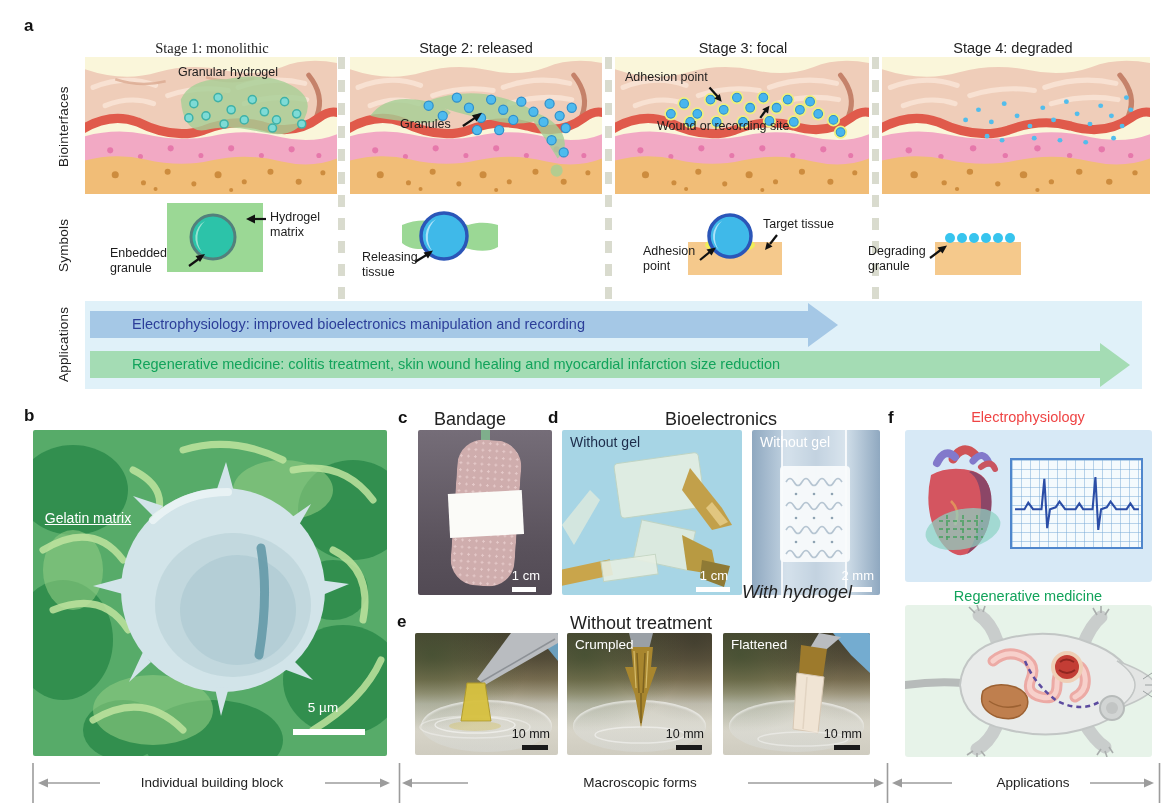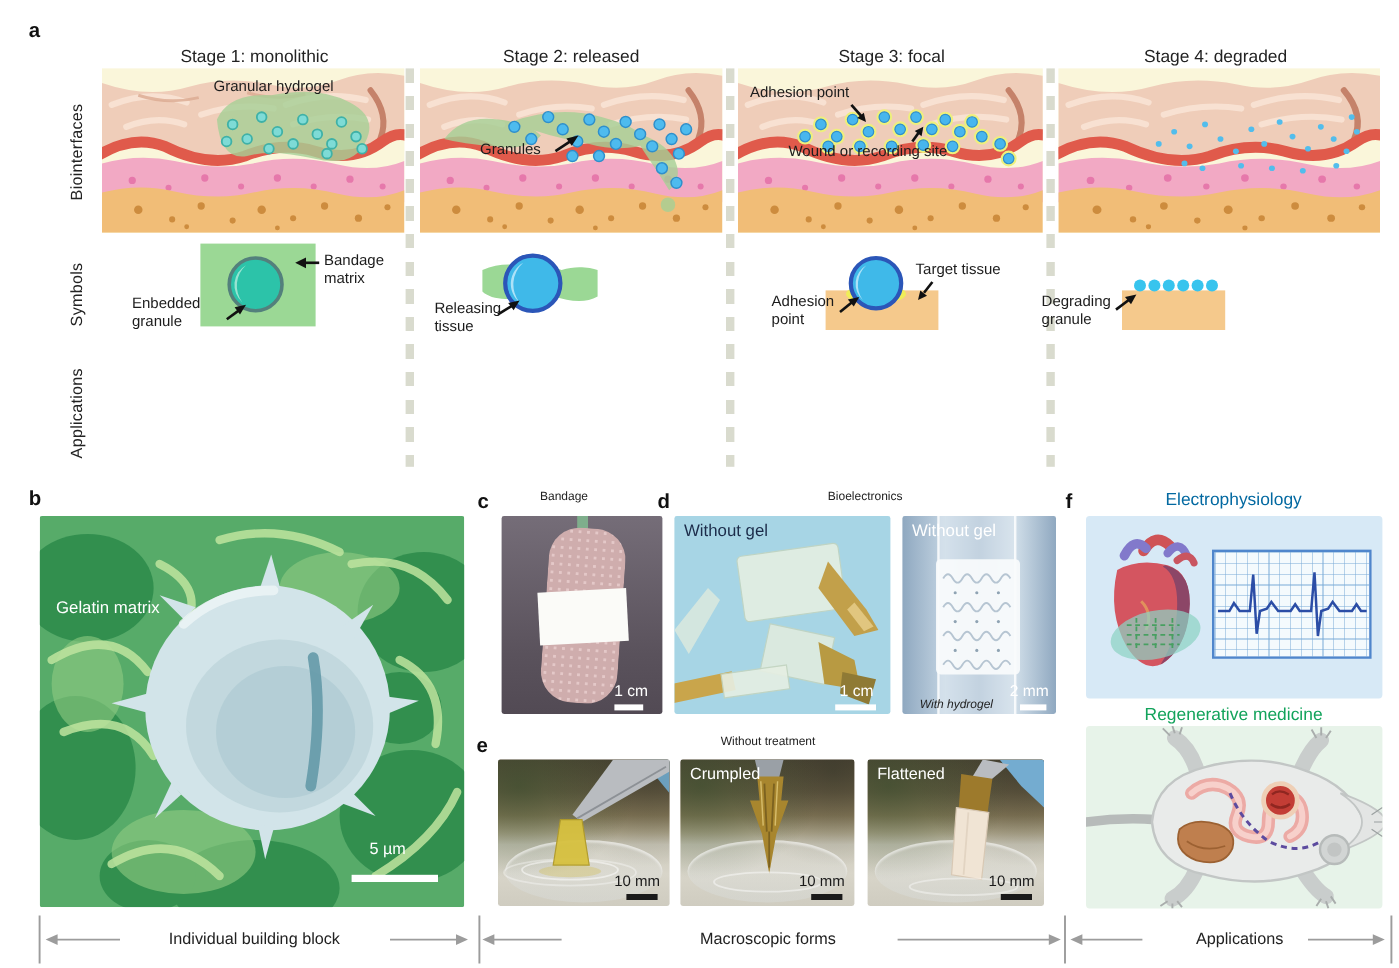--- a/index.html
+++ b/index.html
@@ -18,21 +18,21 @@
   .arrow-head{width:0;height:0;border-top:22px solid rgba(0,0,0,0);border-bottom:22px solid rgba(0,0,0,0);}
   .arrow-head.blue{border-left:30px solid #a5c8e6;}
   .arrow-head.green{border-left:30px solid #a4dcb4;}
   .arrow-text{font-size:14.5px;line-height:27px;padding-left:42px;white-space:nowrap;}
   .arrow-text.blue{color:#2c3e99;}
   .arrow-text.green{color:#12a35b;}
   .photo{overflow:hidden;border-radius:2px;}
   .wlabel{color:#fff;font-size:13.5px;}
   .scalebar{background:#fff;height:5px;}
   .scalebar.dark{background:#1a1a1a;}
-  .ptitle{font-size:10px;color:#222;text-align:center;white-space:nowrap;}
+  .ptitle{font-size:18px;color:#222;text-align:center;white-space:nowrap;}
   .bandage-bg{background:linear-gradient(180deg,#756d78,#5a525c 70%,#524a54);}
   .bandage{background-color:#cfadad;background-image:radial-gradient(#e4c8c8 1.2px,rgba(0,0,0,0) 1.3px);background-size:7px 7px;border-radius:26px;}
   .dleft-bg{background:#a7d5e5;}
   .dright-bg{background:linear-gradient(90deg,#8fa8c0,#c3d4e2 28%,#9db4ca 50%,#cfdde8 74%,#8fa8c0);}
   .photo-e{background:linear-gradient(180deg,#564a38 0%,#6e5f46 22%,#8d7d5c 38%,#b3a98e 50%,#cdc9ba 58%,#d8d5c9 78%,#cfccc0 100%);}
   .tint{position:absolute;inset:0;background:radial-gradient(ellipse at 12% 18%,rgba(46,74,40,.55),rgba(0,0,0,0) 55%),radial-gradient(ellipse at 88% 8%,rgba(30,40,30,.4),rgba(0,0,0,0) 50%);}
   .dish{position:absolute;left:4%;right:4%;bottom:3px;height:52px;border-radius:50%;background:linear-gradient(rgba(240,243,245,.16),rgba(220,226,228,.32));box-shadow:inset 0 2px 2px rgba(255,255,255,.55);}
   .fpanel-blue{background:#d7e9f6;border-radius:3px;}
   .fpanel-green{background:#e7f3e9;border-radius:3px;}
   .ecg{background:#f4fafd;border:2.5px solid #4f86cc;background-image:repeating-linear-gradient(90deg,rgba(120,170,215,.5) 0 1px,rgba(0,0,0,0) 1px 9px),repeating-linear-gradient(180deg,rgba(120,170,215,.5) 0 1px,rgba(0,0,0,0) 1px 9px);}
@@ -40,21 +40,21 @@
   .foot-label{font-size:13.5px;color:#222;text-align:center;white-space:nowrap;}
   svg{display:block;}
 </style>
 </head>
 <body>
 
 <div class="fig">
 
   <div class="abs ltr" style="left:24px;top:16px;">a</div>
 
-  <div class="abs stage-title" style="left:112px;top:40px;width:200px;">Stage 1: monolithic</div>
+  <div class="abs stage-title" style="left:112px;top:40px;width:200px;font-family:Liberation Serif, serif;">Stage 1: monolithic</div>
   <div class="abs stage-title" style="left:376px;top:40px;width:200px;">Stage 2: released</div>
   <div class="abs stage-title" style="left:643px;top:40px;width:200px;">Stage 3: focal</div>
   <div class="abs stage-title" style="left:913px;top:40px;width:200px;">Stage 4: degraded</div>
 
   <div class="abs rot" style="left:56px;top:68px;height:118px;">Biointerfaces</div>
   <div class="abs rot" style="left:56px;top:212px;height:66px;">Symbols</div>
   <div class="abs rot" style="left:56px;top:296px;height:96px;">Applications</div>
 
   <div class="abs dash" style="left:338px;top:57px;height:332px;"></div>
   <div class="abs dash" style="left:605px;top:57px;height:332px;"></div>
@@ -393,26 +393,36 @@
       <path d="M615,65 L626,56" fill="none"></path>
         <path d="M631,52.5 L621.5,54.5 L626.5,60.5 Z" stroke="none"></path>
       <path d="M692,40 L685,49" fill="none"></path>
         <path d="M680,55 L681.9,47 L687.5,51.5 Z" stroke="none"></path>
       <path d="M845,63 L857,54" fill="none"></path>
         <path d="M862,50.5 L852.5,52.5 L857.5,58.5 Z" stroke="none"></path>
     </g>
   </svg>
 
   <div class="abs ann" style="left:110px;top:246px;width:66px;">Enbedded granule</div>
-  <div class="abs ann" style="left:270px;top:210px;width:68px;">Bandage matrix</div>
+  <div class="abs ann" style="left:270px;top:210px;width:68px;">Hydrogel matrix</div>
   <div class="abs ann" style="left:362px;top:250px;width:68px;">Releasing tissue</div>
   <div class="abs ann" style="left:643px;top:244px;width:62px;">Adhesion point</div>
   <div class="abs ann" style="left:763px;top:217px;width:90px;white-space:nowrap;">Target tissue</div>
   <div class="abs ann" style="left:868px;top:244px;width:72px;">Degrading granule</div>
 
+  <div class="abs apps-box" style="left:85px;top:301px;width:1057px;height:88px;">
+    <div class="abs arrow-body blue" style="left:5px;top:10px;width:718px;">
+      <div class="arrow-text blue">Electrophysiology: improved bioelectronics manipulation and recording</div>
+    </div>
+    <div class="abs arrow-head blue" style="left:723px;top:2px;"></div>
+    <div class="abs arrow-body green" style="left:5px;top:50px;width:1010px;">
+      <div class="arrow-text green">Regenerative medicine: colitis treatment, skin wound healing and myocardial infarction size reduction</div>
+    </div>
+    <div class="abs arrow-head green" style="left:1015px;top:42px;"></div>
+  </div>
 
   <div class="abs ltr" style="left:24px;top:406px;">b</div>
   <div class="abs photo" style="left:33px;top:430px;width:354px;height:326px;">
     <svg width="354" height="326" viewBox="0 0 354 326">
       <rect width="354" height="326" fill="#57ab69"></rect>
       <g fill="#2c8a4b" opacity="0.85">
           <ellipse cx="40" cy="60" rx="55" ry="45"></ellipse>
           <ellipse cx="30" cy="210" rx="50" ry="60"></ellipse>
           <ellipse cx="320" cy="80" rx="55" ry="50"></ellipse>
           <ellipse cx="310" cy="250" rx="60" ry="55"></ellipse>
@@ -444,21 +454,21 @@
           <path d="M182,258 L188,286 L196,257 Z"></path>
           <path d="M118,232 L96,252 L110,222 Z"></path>
           <path d="M90,148 L60,156 L90,164 Z"></path>
           <path d="M120,86 L100,66 L130,76 Z"></path>
       </g>
       <ellipse cx="200" cy="175" rx="78" ry="72" fill="#bcd4da" opacity="0.75"></ellipse>
       <ellipse cx="205" cy="180" rx="58" ry="55" fill="#aac8d0" opacity="0.6"></ellipse>
       <path d="M228,118 Q236,165 226,225" stroke="#5f97a6" stroke-width="9" fill="none" stroke-linecap="round" opacity="0.85"></path>
       <path d="M120,90 Q150,62 195,62" stroke="#eef5f6" stroke-width="8" fill="none" stroke-linecap="round" opacity="0.8"></path>
     </svg>
-    <div class="abs wlabel" style="left:10px;top:68px;width:90px;text-align:right;font-size:14px;">Gelatin matrix</div>
+    <div class="abs wlabel" style="left:10px;top:80px;width:90px;text-align:center;font-size:14px;text-decoration:underline;">Gelatin matrix</div>
     <div class="abs wlabel" style="left:255px;top:270px;width:70px;text-align:center;font-size:13.5px;">5 µm</div>
     <div class="abs scalebar" style="left:260px;top:299px;width:72px;height:6px;"></div>
   </div>
 
   <div class="abs ltr" style="left:398px;top:408px;">c</div>
   <div class="abs ptitle" style="left:410px;top:409px;width:120px;">Bandage</div>
   <div class="abs photo bandage-bg" style="left:418px;top:430px;width:134px;height:165px;">
     <div class="abs" style="left:63px;top:0;width:9px;height:12px;background:#7fae8c;"></div>
     <div class="abs bandage" style="left:36px;top:10px;width:64px;height:146px;transform:rotate(4deg);">
       <div class="abs" style="left:-5px;top:52px;width:74px;height:44px;background:#fbfbf8;transform:rotate(-7deg);"></div>
@@ -568,21 +578,21 @@
       <path d="M74,40 L101,44 L95,100 L70,96 Z" fill="#f0e4d4" stroke="#d8c8b4"></path>
       <line x1="84" y1="44" x2="80" y2="96" stroke="#e2d4c2" stroke-width="1.5"></line>
       <ellipse cx="80" cy="106" rx="45" ry="7" fill="none" stroke="rgba(255,255,255,0.4)" stroke-width="1.5"></ellipse>
     </svg>
     <div class="abs wlabel" style="left:8px;top:4px;font-size:13.5px;">Flattened</div>
     <div class="abs" style="right:8px;bottom:14px;font-size:12.5px;color:#1a1a1a;">10 mm</div>
     <div class="abs scalebar dark" style="right:10px;bottom:5px;width:26px;height:5px;"></div>
   </div>
 
   <div class="abs ltr" style="left:888px;top:408px;">f</div>
-  <div class="abs ftitle" style="left:928px;top:409px;width:200px;color:#0369a1;">Electrophysiology</div>
+  <div class="abs ftitle" style="left:928px;top:409px;width:200px;color:#ef4444;">Electrophysiology</div>
   <div class="abs fpanel-blue" style="left:905px;top:430px;width:247px;height:152px;">
     <svg class="abs" style="left:6px;top:10px;" width="92" height="132" viewBox="0 0 92 130">
       <path d="M42,18 Q52,2 64,14" stroke="#cf5356" stroke-width="9" fill="none" stroke-linecap="round"></path>
       <path d="M26,22 Q34,6 44,16" stroke="#8279cb" stroke-width="8" fill="none" stroke-linecap="round"></path>
       <path d="M62,20 Q72,8 78,22" stroke="#8279cb" stroke-width="7" fill="none" stroke-linecap="round"></path>
       <path d="M70,26 Q80,18 84,28" stroke="#c95560" stroke-width="6" fill="none" stroke-linecap="round"></path>
       <path d="M20,34 Q12,70 28,98 Q42,120 58,112 Q78,98 80,66 Q82,36 62,30 Q38,24 20,34 Z" fill="#d45560"></path>
       <path d="M60,30 Q84,36 80,70 Q77,100 56,113 Q70,92 70,62 Q70,38 58,31 Z" fill="#8c4667"></path>
       <path d="M40,60 Q50,70 44,84" stroke="#e2975c" stroke-width="2.5" fill="none" opacity="0.9"></path>
       <g transform="rotate(-12 52 88)">

